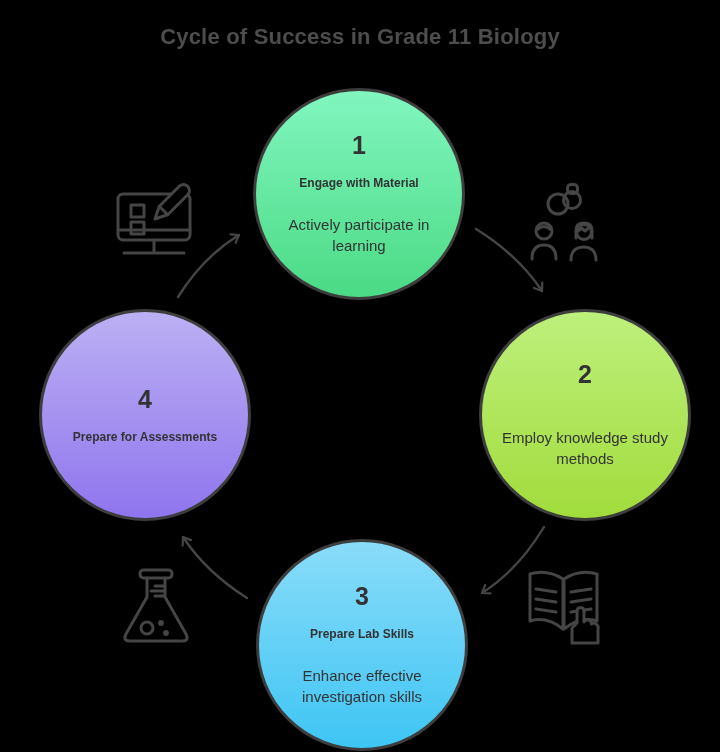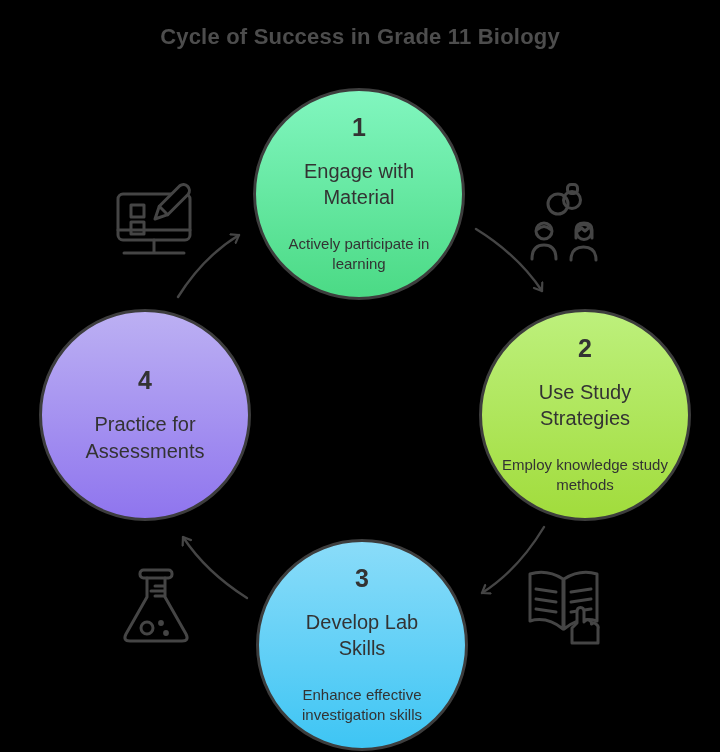--- a/index.html
+++ b/index.html
@@ -11,21 +11,21 @@
     position:absolute;top:24px;left:0;width:720px;text-align:center;
     font-size:22px;font-weight:bold;letter-spacing:.2px;margin:0;
   }
   #overlay{position:absolute;left:0;top:0;width:720px;height:752px;color:var(--stroke,#454545);}
   .step-circle{
     position:absolute;width:206px;height:206px;border-radius:50%;
     border:3px solid #3d3d3d;display:flex;flex-direction:column;
     align-items:center;justify-content:center;text-align:center;
   }
   .step-number{font-size:25px;font-weight:bold;margin-bottom:16px;}
-  .step-label{font-size:20px;font-weight:normal;line-height:1.32;max-width:150px;}
+  .step-label{font-size:12px;font-weight:bold;line-height:1.32;max-width:150px;}
   .step-desc{font-size:15px;line-height:1.38;max-width:172px;margin-top:23px;}
   #circle-1{left:253px;top:88px;}
   #circle-2{left:479px;top:309px;}
   #circle-3{left:256px;top:539px;}
   #circle-4{left:39px;top:309px;}
   .icon-stroke{fill:none;stroke:currentColor;stroke-width:3;stroke-linecap:round;stroke-linejoin:round;}
   .icon-mask{fill:#000;stroke:currentColor;stroke-width:3;stroke-linejoin:round;}
   .arrow{fill:none;stroke:currentColor;stroke-width:2.4;stroke-linecap:round;}
 </style>
 </head>
@@ -105,28 +105,27 @@
   </svg>
 
   <div id="circle-1" class="step-circle" style="background: linear-gradient(rgb(129, 246, 191), rgb(75, 218, 133)); border-color: rgb(61, 61, 61); color: rgb(51, 51, 51);">
     <div class="step-number">1</div>
     <div class="step-label">Engage with Material</div>
     <div class="step-desc">Actively participate in learning</div>
   </div>
 
   <div id="circle-2" class="step-circle" style="background: linear-gradient(rgb(189, 240, 124), rgb(161, 220, 60)); border-color: rgb(61, 61, 61); color: rgb(51, 51, 51);">
     <div class="step-number">2</div>
-    <div class="step-label">Use Study Strategies</div>
     <div class="step-desc">Employ knowledge study methods</div>
   </div>
 
   <div id="circle-3" class="step-circle" style="background: linear-gradient(rgb(138, 220, 249), rgb(62, 197, 244)); border-color: rgb(61, 61, 61); color: rgb(51, 51, 51);">
     <div class="step-number">3</div>
-    <div class="step-label">Develop Lab Skills</div>
+    <div class="step-label">Prepare Lab Skills</div>
     <div class="step-desc">Enhance effective investigation skills</div>
   </div>
 
   <div id="circle-4" class="step-circle" style="background: linear-gradient(rgb(188, 176, 243), rgb(143, 117, 238)); border-color: rgb(61, 61, 61); color: rgb(51, 51, 51);">
     <div class="step-number">4</div>
-    <div class="step-label">Practice for Assessments</div>
+    <div class="step-label">Prepare for Assessments</div>
   </div>
 
 </div>
 
 </body></html>

